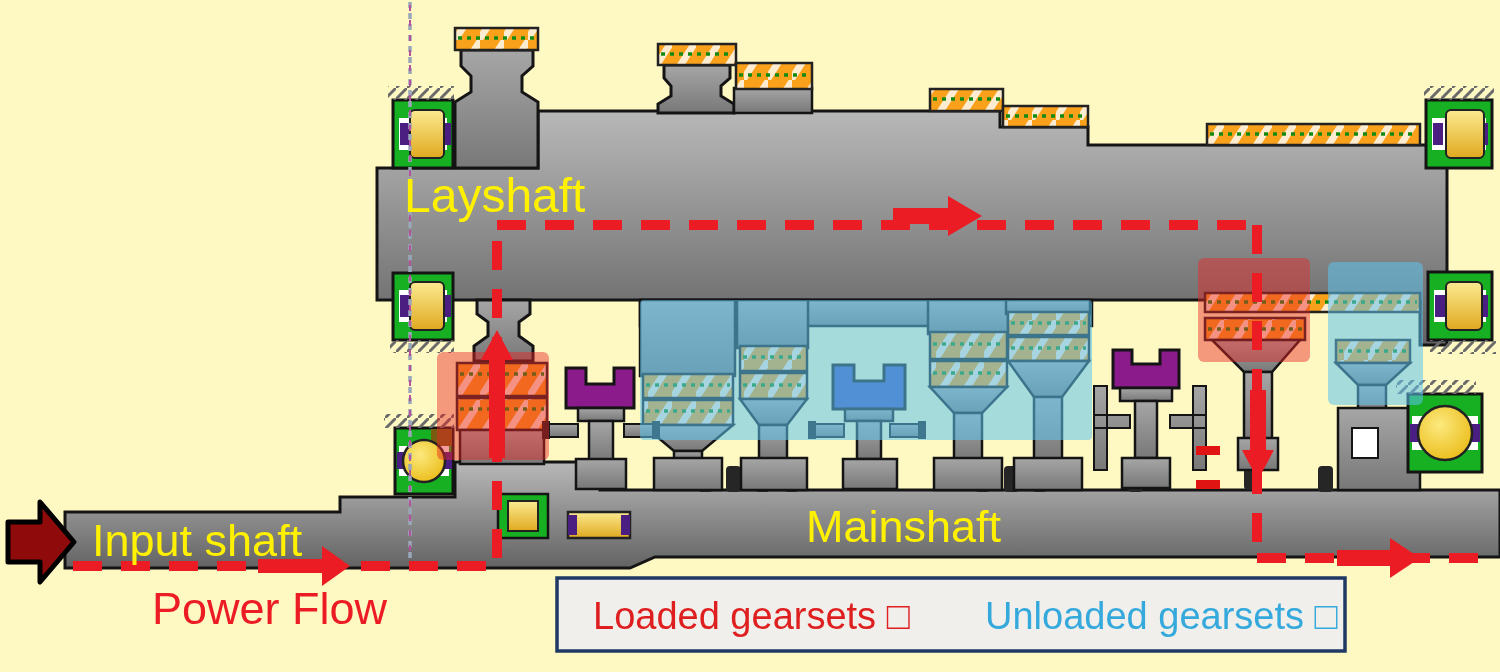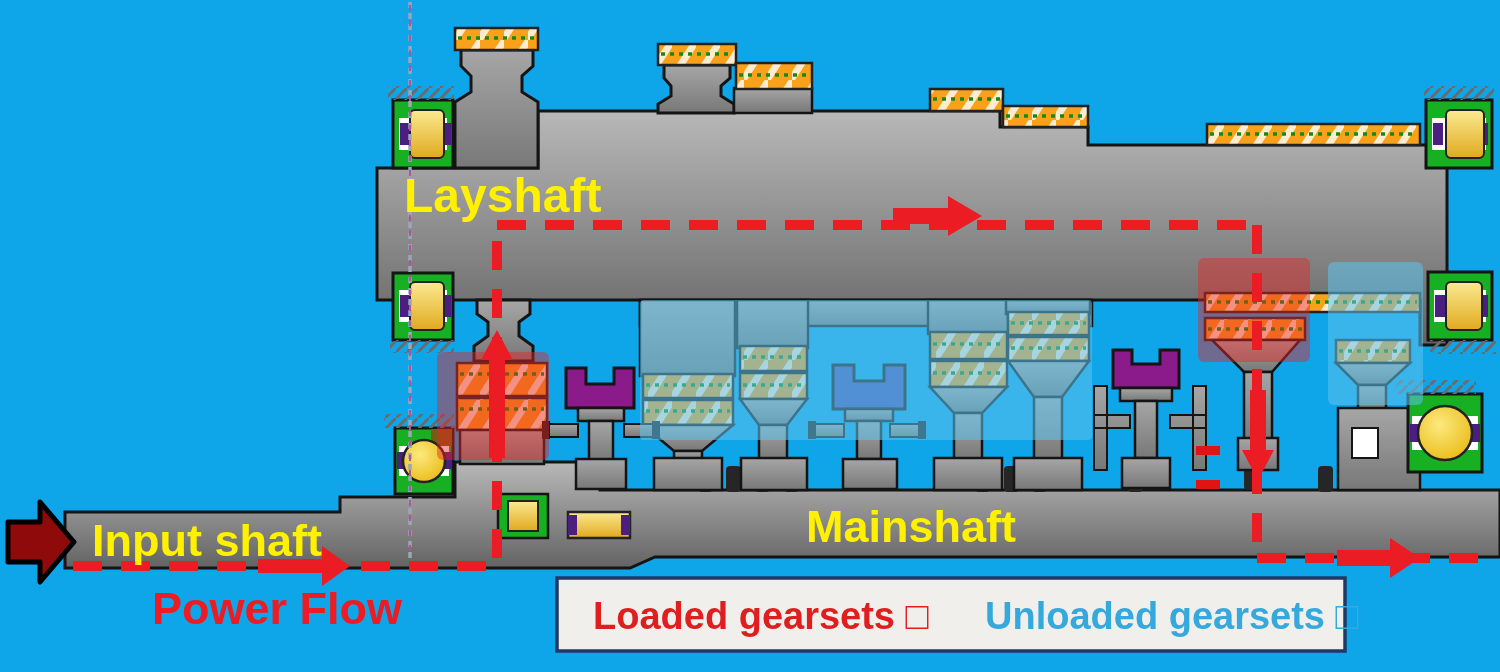--- a/index.html
+++ b/index.html
@@ -1,17 +1,17 @@
 <!DOCTYPE html>
 <html><head>
 <meta charset="utf-8">
 <style>
   html,body{margin:0;padding:0;background:#fff;}
-  .stage{position:relative;width:1500px;height:672px;background:#0ea5e9;overflow:hidden;
-         font-family:"Liberation Sans", sans-serif;font-weight:bold;}
+  .stage{position:relative;width:1500px;height:672px;background:#fef9c3;overflow:hidden;
+         font-family:"Liberation Sans", sans-serif;}
   svg{display:block;}
   text{font-family:"Liberation Sans","DejaVu Sans",sans-serif;}
 </style>
 </head>
 <body>
 
 <div class="stage">
 <svg width="1500" height="672" viewBox="0 0 1500 672">
   <defs>
     <linearGradient id="gMetal" x1="0" y1="0" x2="0" y2="1">

